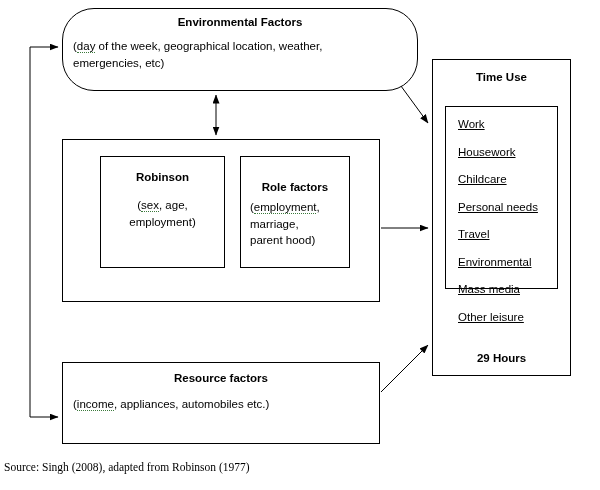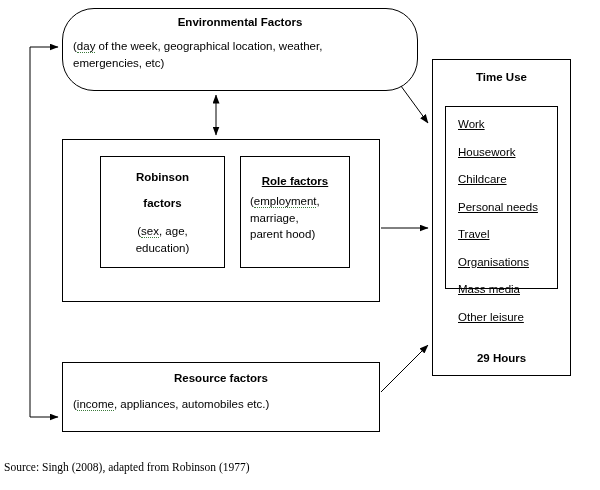--- a/index.html
+++ b/index.html
@@ -63,30 +63,30 @@
   #personal-box .box-body {
     margin-top: 14px;
     text-align: center;
   }
 
   
   #role-box {
     left: 240px; top: 156px;
     width: 110px; height: 112px;
   }
-  #role-box .box-title { margin-top: 18px; text-decoration: underline; }
+  #role-box .box-title { margin-top: 24px; }
   #role-box .box-body {
     margin-top: 6px;
     margin-left: 9px;
   }
 
   
   #resource-box {
     left: 62px; top: 362px;
-    width: 318px; height: 70px;
+    width: 318px; height: 82px;
   }
   #resource-box .box-title { margin-top: 9px; }
   #resource-box .box-body {
     margin: 12px 0 0 10px;
   }
 
   
   #time-outer {
     left: 432px; top: 59px;
     width: 139px; height: 317px;
@@ -160,24 +160,23 @@
   <div class="box-title">Environmental Factors</div>
   <div class="box-body">
     <span>(</span><span class="squiggle">day</span><span> of the week, geographical location, weather, emergencies, etc)</span>
   </div>
 </div>
 
 <div class="box" id="mid-outer"></div>
 
 <div class="box" id="personal-box">
   <div class="box-title">Robinson</div>
-  <div class="box-title">factors</div>
   <div class="box-body">
     <div><span>(</span><span class="squiggle">sex</span><span>, age,</span></div>
-    <div>education)</div>
+    <div>employment)</div>
   </div>
 </div>
 
 <div class="box" id="role-box">
   <div class="box-title">Role factors</div>
   <div class="box-body">
     <div><span>(</span><span class="squiggle">employment</span><span>,</span></div>
     <div>marriage,</div>
     <div>parent hood)</div>
   </div>
@@ -194,18 +193,18 @@
   <div class="box-title">Time Use</div>
   <div class="total">29 Hours</div>
 </div>
 
 <div class="box" id="time-inner">
   <div class="item">Work</div>
   <div class="item">Housework</div>
   <div class="item">Childcare</div>
   <div class="item">Personal needs</div>
   <div class="item">Travel</div>
-  <div class="item">Organisations</div>
+  <div class="item">Environmental</div>
   <div class="item">Mass media</div>
   <div class="item">Other leisure</div>
 </div>
 
 <div id="source">Source: Singh (2008), adapted from Robinson (1977)</div>
 
 </body></html>

